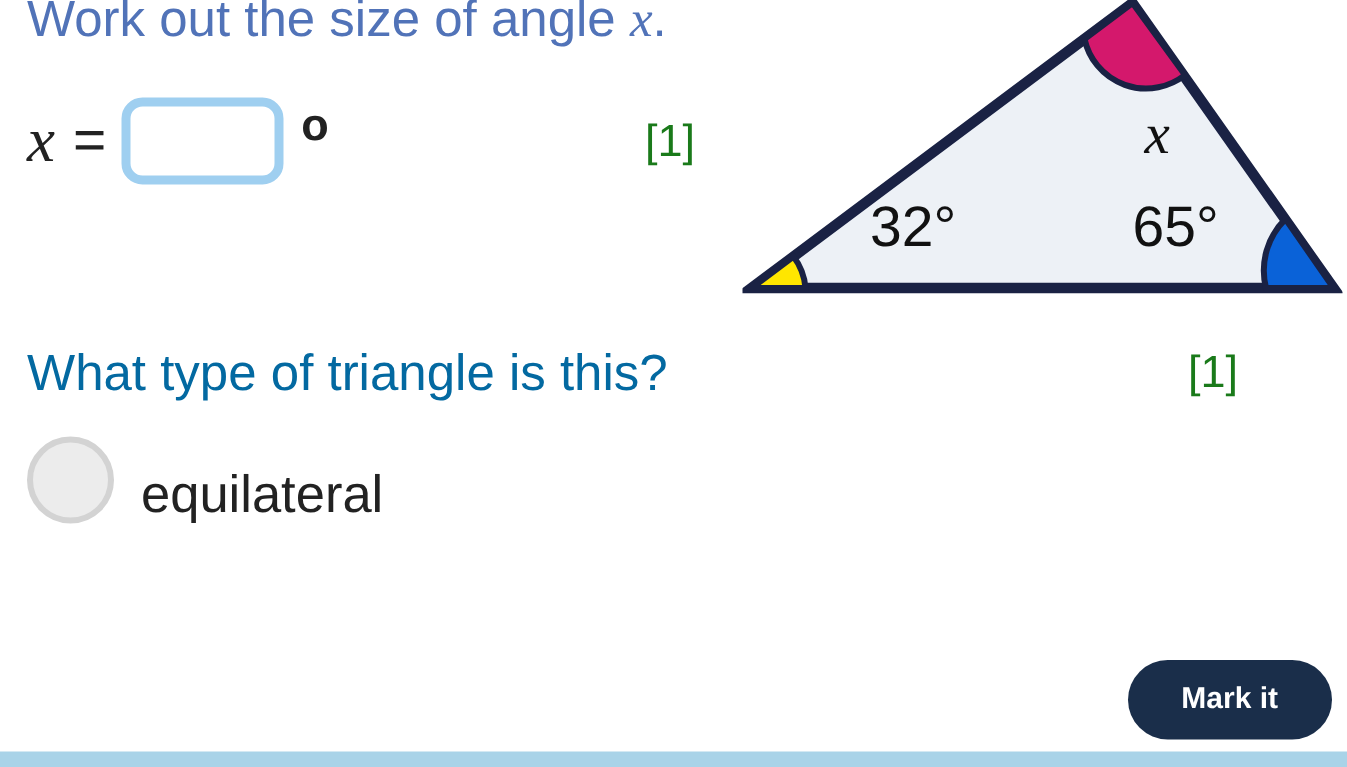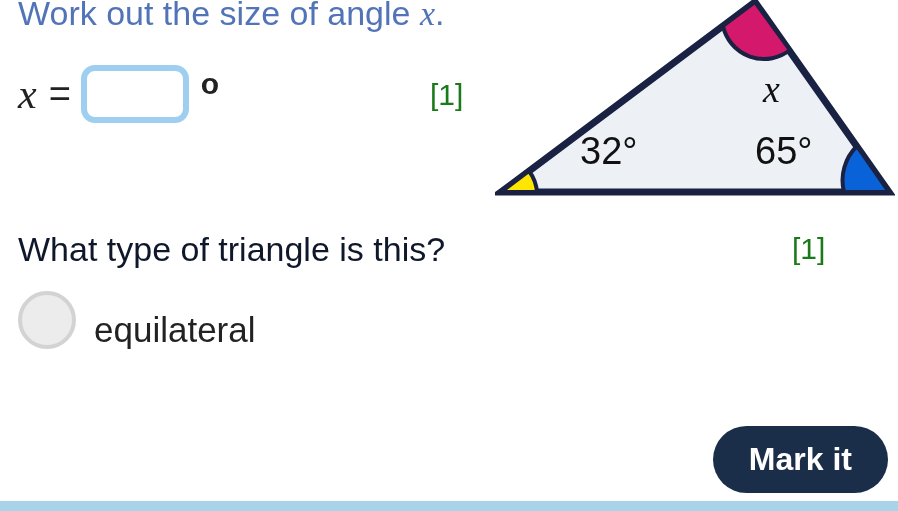--- a/index.html
+++ b/index.html
@@ -66,21 +66,21 @@
     color: #1a7a1a;
     font-size: 30px;
     font-weight: 500;
   }
   .triangle-wrap {
     position: absolute;
     top: -6px;
     left: 495px;
   }
   .q2-text {
-    color: #0f172a;
+    color: #0369a1;
     font-size: 34px;
     font-weight: 400;
     position: absolute;
     top: 230px;
     left: 18px;
   }
   .marks-2 {
     position: absolute;
     top: 232px;
     left: 792px;
@@ -116,21 +116,21 @@
     color: #222;
     margin-top: 20px;
   }
   .option-eq { width: 330px; }
   .mark-btn {
     position: absolute;
     bottom: 18px;
     right: 10px;
     background: #1a2e4a;
     color: #fff;
-    font-size: 32px;
+    font-size: 20px;
     font-weight: 600;
     border: none;
     border-radius: 40px;
     padding: 15px 36px;
     cursor: pointer;
   }
   .bottom-bar {
     position: absolute;
     bottom: 0;
     left: 0;

